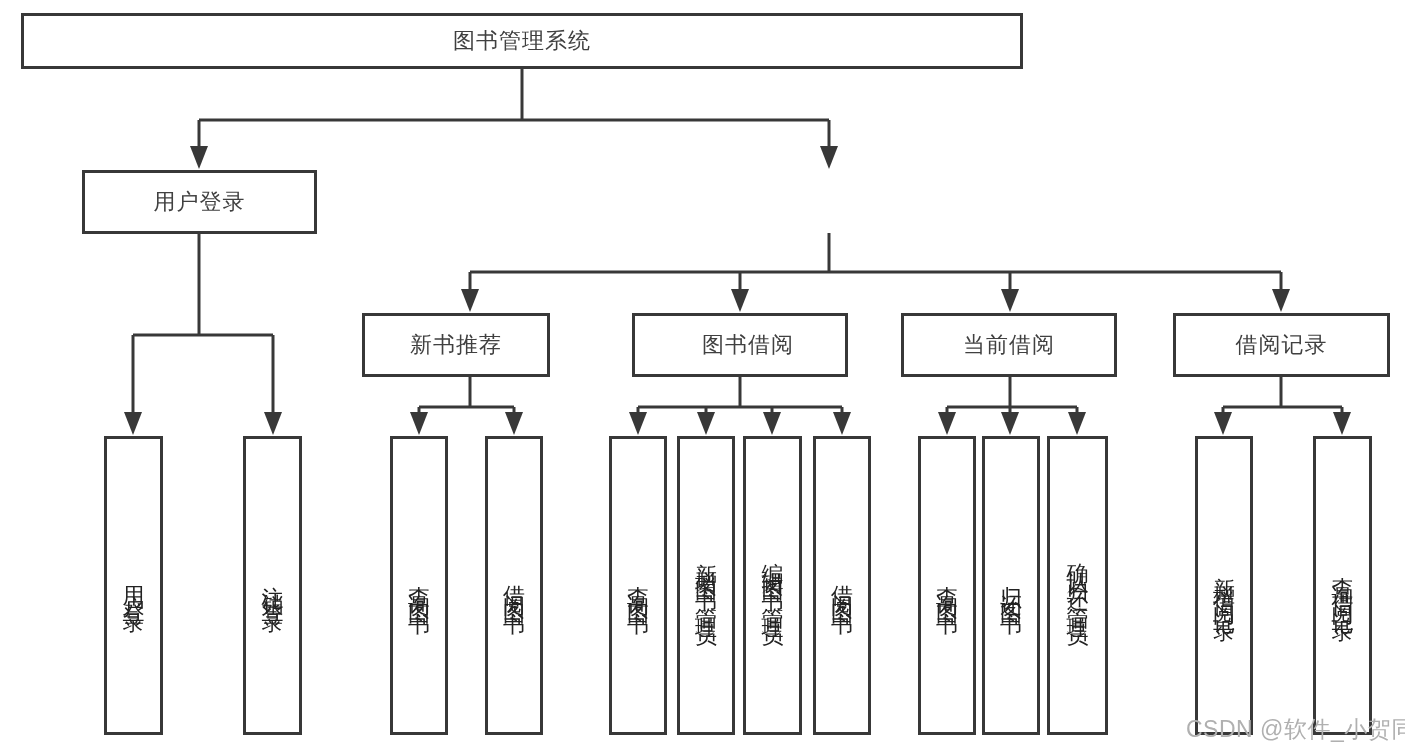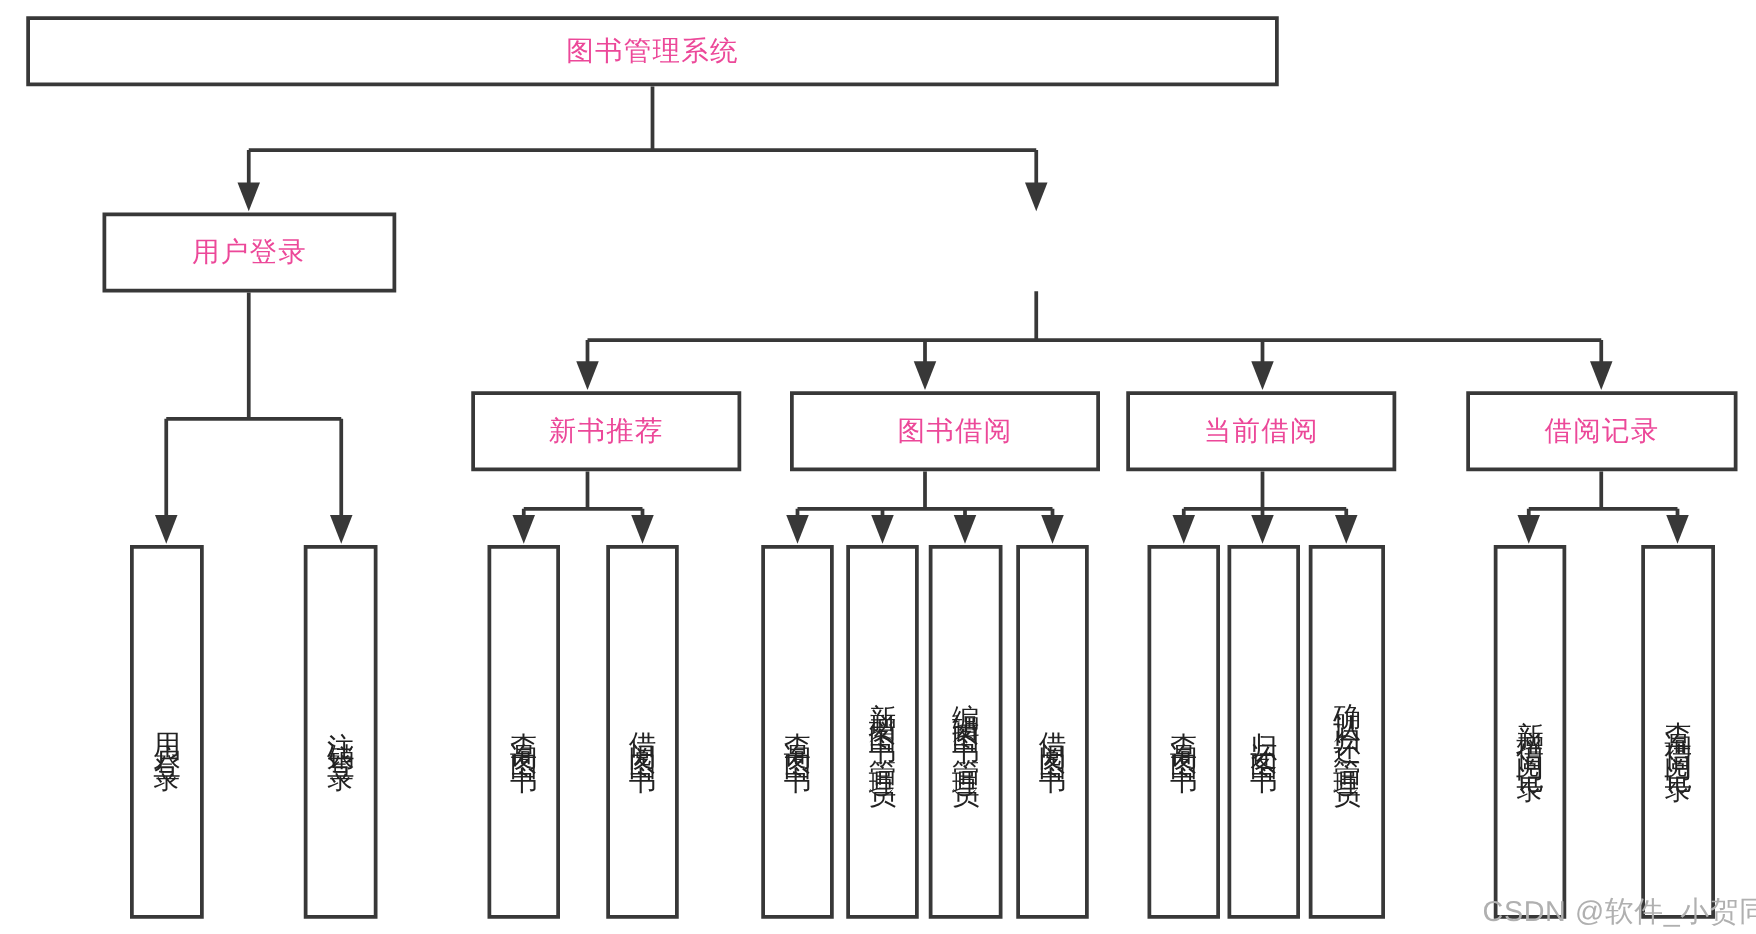--- a/index.html
+++ b/index.html
@@ -37,21 +37,21 @@
     box-sizing: border-box;
     border: 3px solid #383838;
     background: #ffffff;
     display: flex;
     align-items: center;
     justify-content: center;
     z-index: 2;
   }
   .node .hlabel {
     font-size: 22px;
-    color: #ec4899;
+    color: #404040;
     letter-spacing: 1px;
     white-space: nowrap;
   }
   .node .vlabel {
     writing-mode: vertical-lr;
     text-orientation: mixed;
     font-size: 22px;
     color: #222222;
     letter-spacing: 9px;
     line-height: 1;
@@ -154,24 +154,24 @@
   </svg>
 
   <div class="node" style="left:21px; top:13px; width:1002px; height:56px;">
     <span class="hlabel">图书管理系统</span>
   </div>
 
   <div class="node lvl2" style="left:82px; width:235px;">
     <span class="hlabel">用户登录</span>
   </div>
 
-  <div class="node lvl3" style="left:362px; width:216px;margin-left:15px;">
+  <div class="node lvl3" style="left:362px; width:188px;">
     <span class="hlabel">新书推荐</span>
   </div>
-  <div class="node lvl3" style="left:632px; width:248px;padding-left:16px;">
+  <div class="node lvl3" style="left:632px; width:216px;padding-left:16px;">
     <span class="hlabel">图书借阅</span>
   </div>
   <div class="node lvl3" style="left:901px; width:216px;">
     <span class="hlabel">当前借阅</span>
   </div>
   <div class="node lvl3" style="left:1173px; width:217px;">
     <span class="hlabel">借阅记录</span>
   </div>
 
   <div class="node leaf" style="left:104px; width:59px;">

